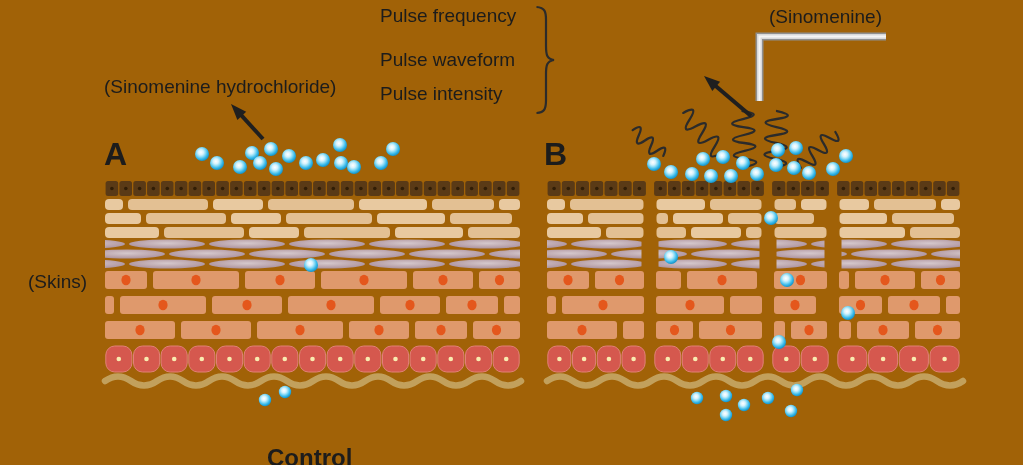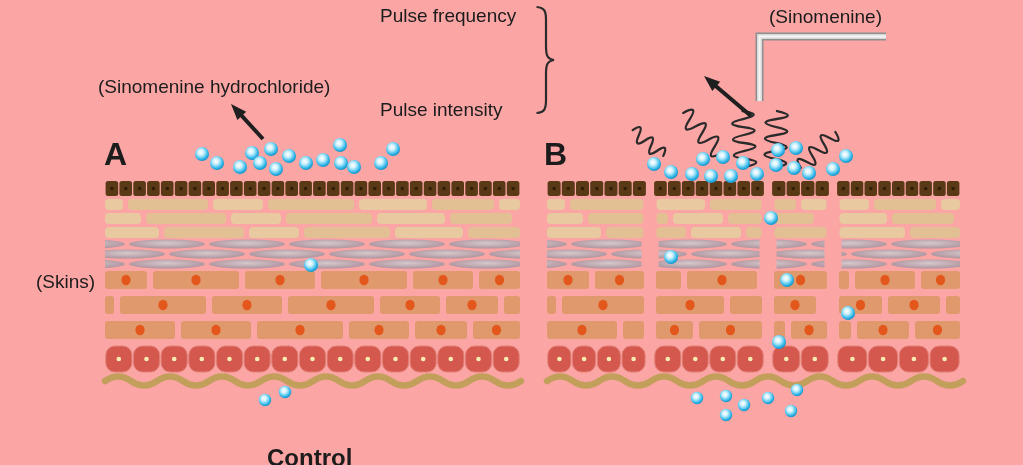--- a/index.html
+++ b/index.html
@@ -1,17 +1,17 @@
 <!DOCTYPE html>
 <html><head>
 <meta charset="utf-8">
 <style>
   html,body{margin:0;padding:0;background:#ffffff;}
   .stage{
-    position:relative;width:1023px;height:465px;background:#fca5a5;
+    position:relative;width:1023px;height:465px;background:#a16207;
     font-family:"Liberation Sans", sans-serif;overflow:hidden;
   }
   .stage svg{position:absolute;left:0;top:0;}
   .lbl{
     position:absolute;font-size:19px;color:#1c1c1c;white-space:nowrap;line-height:1;
   }
   .panel-letter{font-weight:bold;font-size:32px;}
   .caption{font-weight:bold;font-size:24px;}
 </style>
 </head>
@@ -452,23 +452,24 @@
         <circle cx="797" cy="390" r="6.2" fill="url(#dotGrad)"></circle>
         <circle cx="726" cy="415" r="6.2" fill="url(#dotGrad)"></circle>
         <line x1="263" y1="139" x2="236.4" y2="109.9" stroke="#1f1f1f" stroke-width="4"></line>
         <polygon points="231,104 246.2,111.8 237.4,119.9" fill="#1f1f1f"></polygon>
         <line x1="751" y1="116" x2="710.1" y2="81.2" stroke="#1f1f1f" stroke-width="4"></line>
         <polygon points="704,76 720.1,81.8 712.3,90.9" fill="#1f1f1f"></polygon>
       </g>
   </svg>
 
   <div class="lbl" style="left:380px;top:6px">Pulse frequency</div>
-  <div class="lbl" style="left:380px;top:100px">Pulse intensity</div>
+  <div class="lbl" style="left:380px;top:50px">Pulse waveform</div>
+  <div class="lbl" style="left:380px;top:84px">Pulse intensity</div>
   <div class="lbl" style="left:769px;top:7px">(Sinomenine)</div>
-  <div class="lbl" style="left:98px;top:77px">(Sinomenine hydrochloride)</div>
-  <div class="lbl" style="left:36px;top:272px">(Skins)</div>
+  <div class="lbl" style="left:104px;top:77px">(Sinomenine hydrochloride)</div>
+  <div class="lbl" style="left:28px;top:272px">(Skins)</div>
 
   <div class="lbl panel-letter" style="left:104px;top:138px">A</div>
   <div class="lbl panel-letter" style="left:544px;top:138px">B</div>
 
   <div class="lbl caption" style="left:267px;top:446px">Control</div>
 
 </div>
 
 </body></html>

